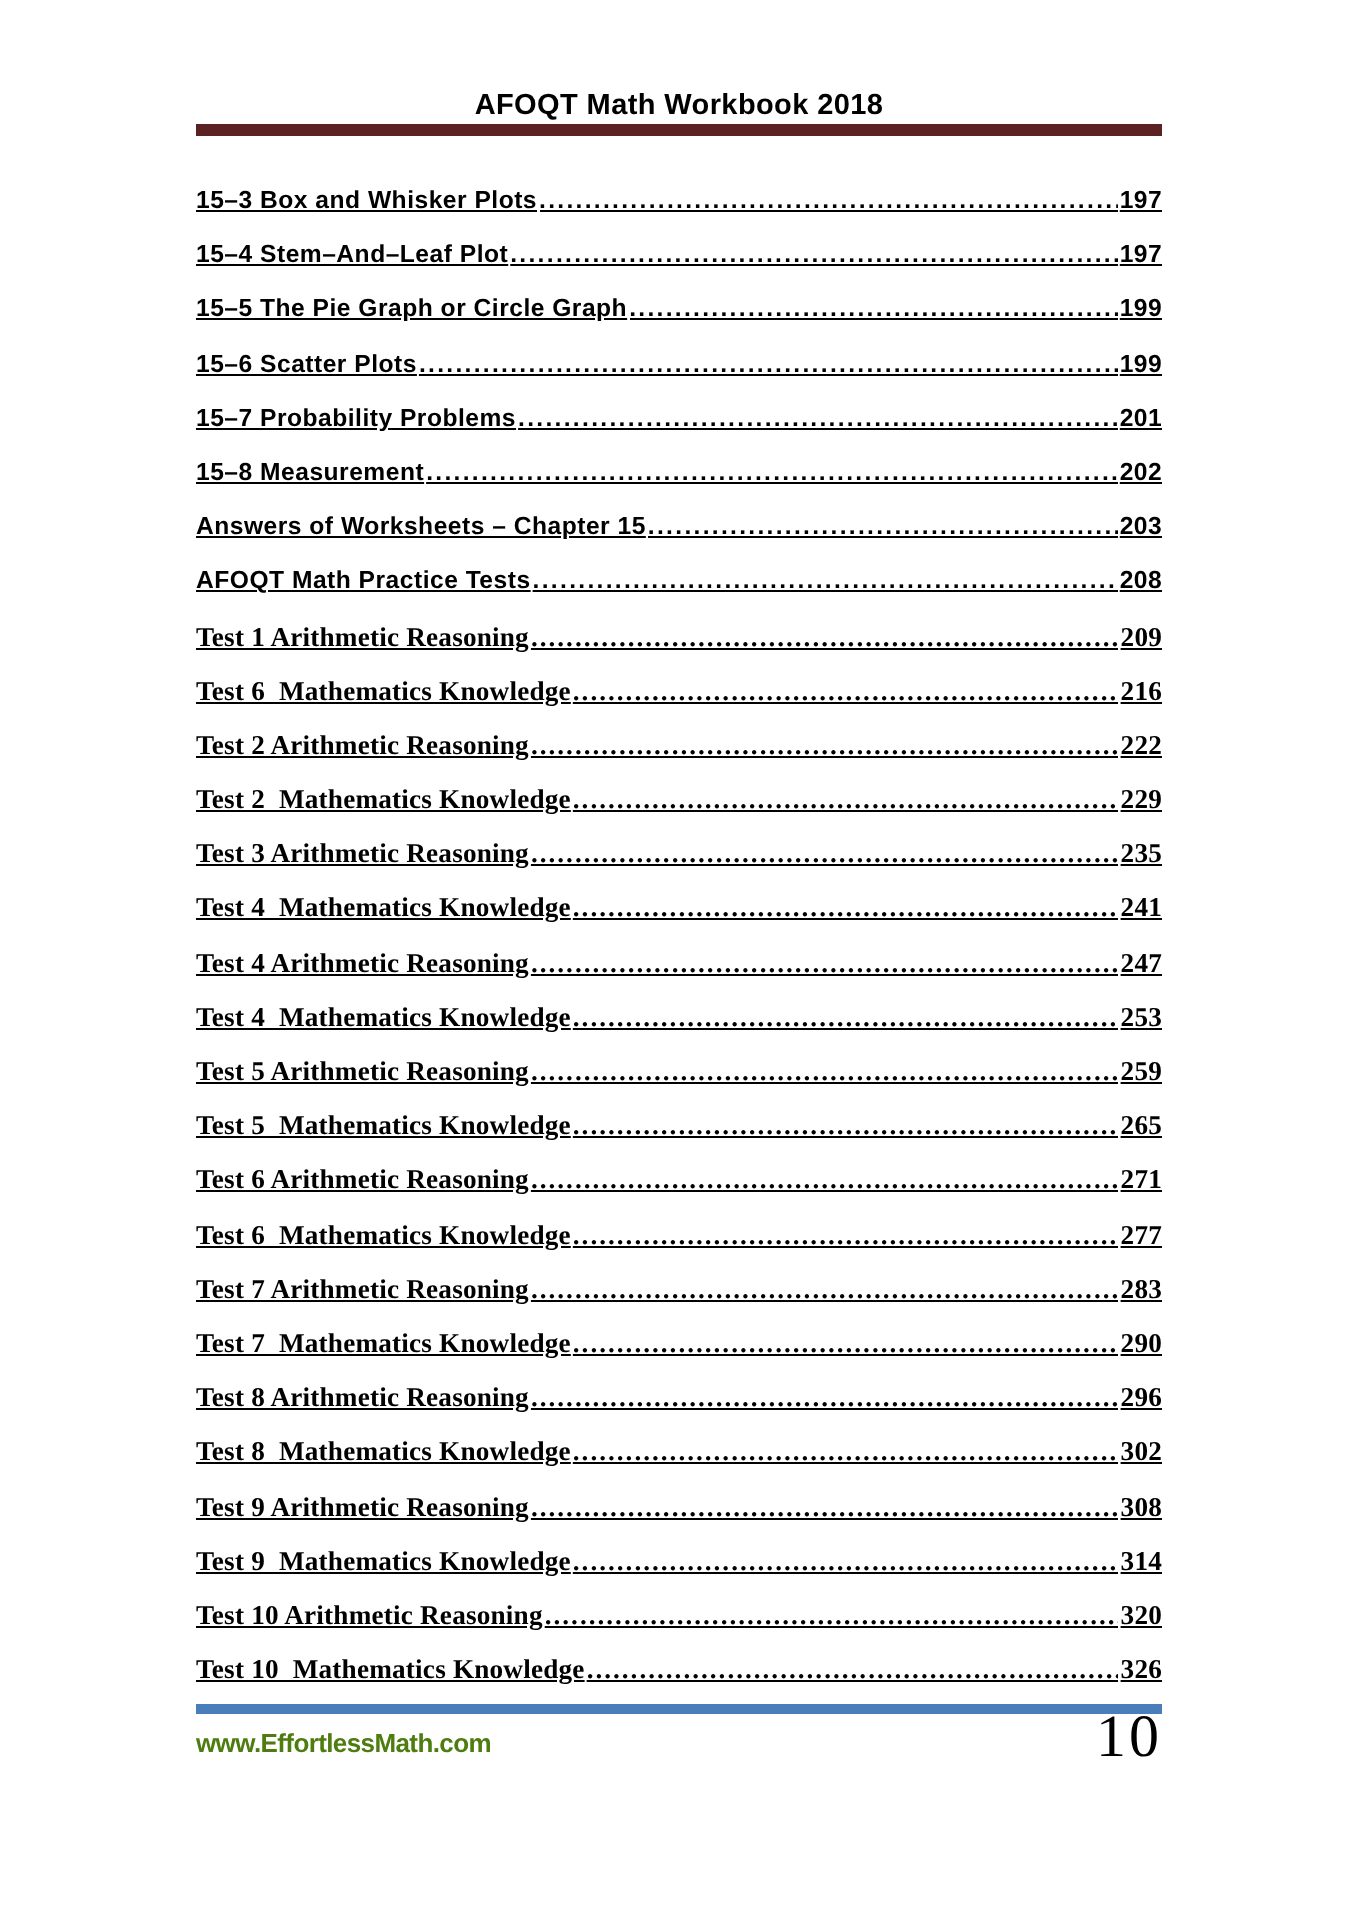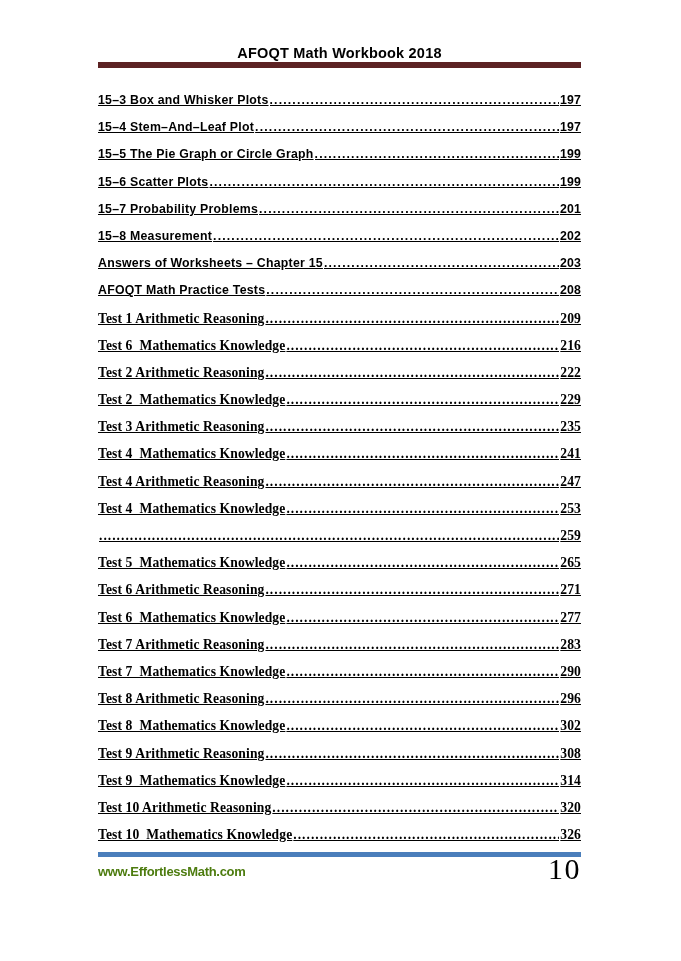--- a/index.html
+++ b/index.html
@@ -227,20 +227,21 @@
         <span class="toc-title">Test 4 Arithmetic Reasoning</span>
         <span class="toc-leader">...............................................................................................................................................................</span>
         <span class="toc-page">247</span>
       </div>
       <div class="toc-entry serif">
         <span class="toc-title">Test 4  Mathematics Knowledge</span>
         <span class="toc-leader">...............................................................................................................................................................</span>
         <span class="toc-page">253</span>
       </div>
       <div class="toc-entry serif">
+        <span class="toc-title">Test 5 Arithmetic Reasoning</span>
         <span class="toc-leader">...............................................................................................................................................................</span>
         <span class="toc-page">259</span>
       </div>
       <div class="toc-entry serif">
         <span class="toc-title">Test 5  Mathematics Knowledge</span>
         <span class="toc-leader">...............................................................................................................................................................</span>
         <span class="toc-page">265</span>
       </div>
       <div class="toc-entry serif">
         <span class="toc-title">Test 6 Arithmetic Reasoning</span>

